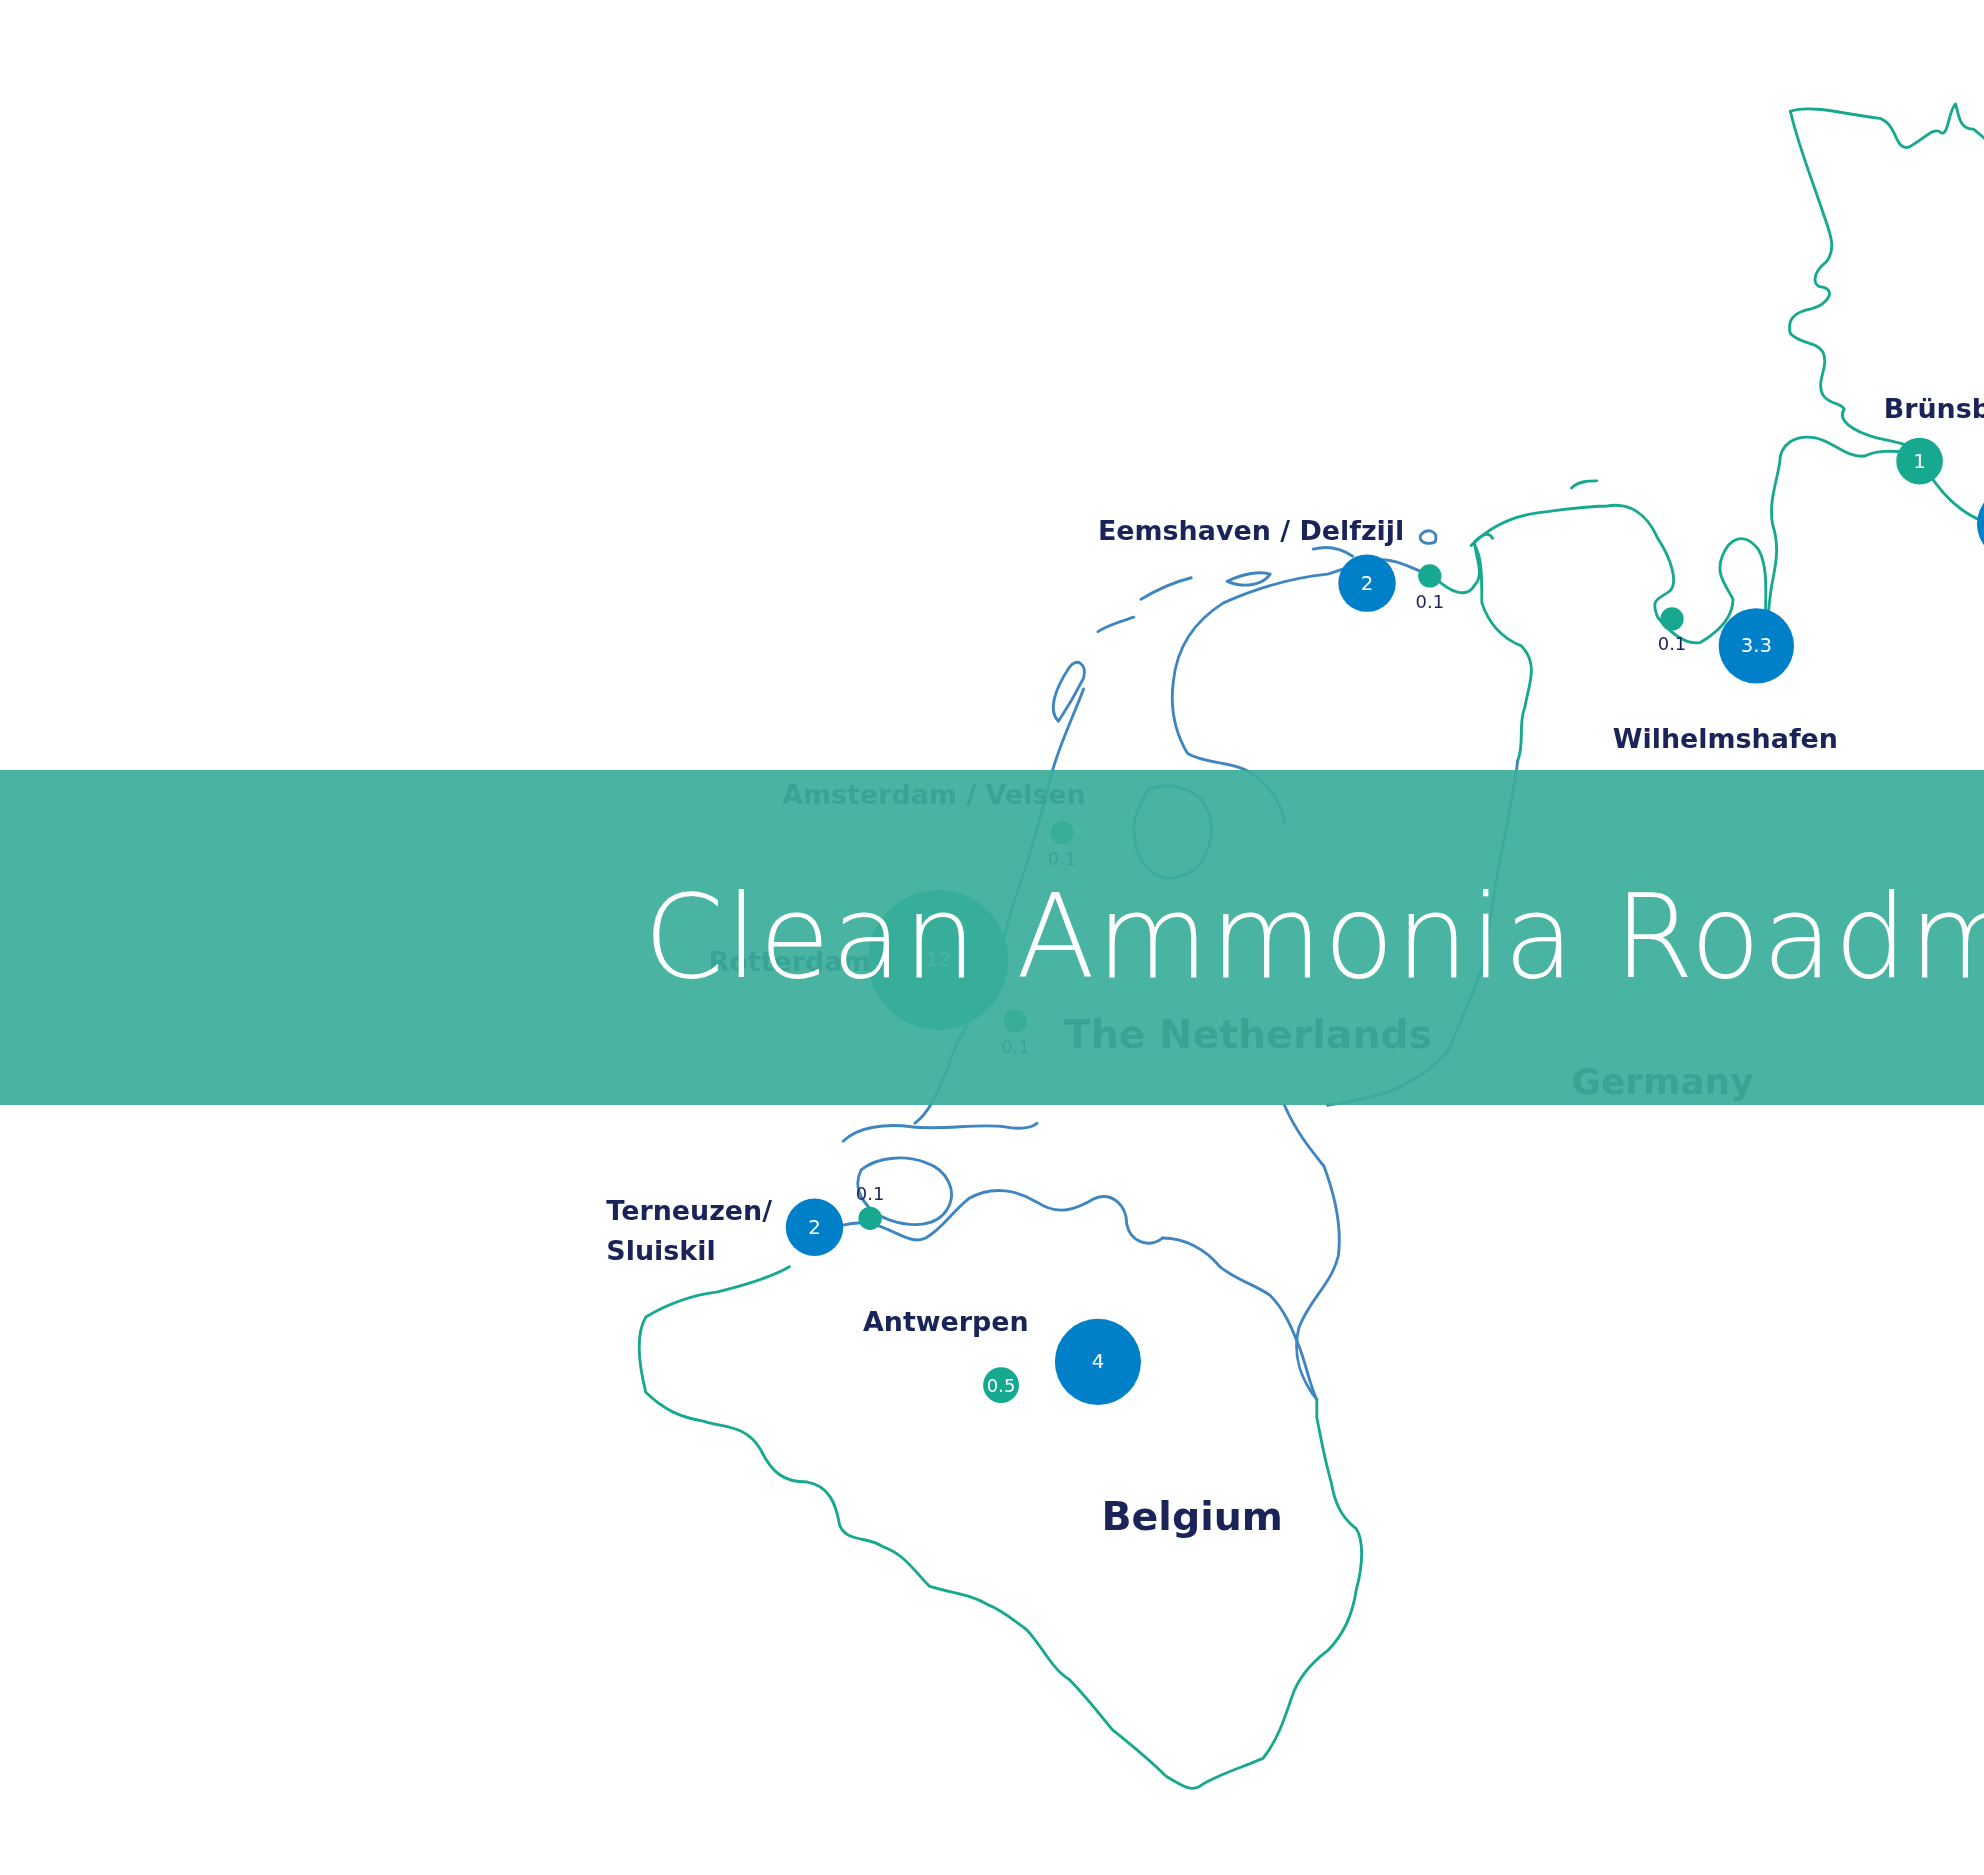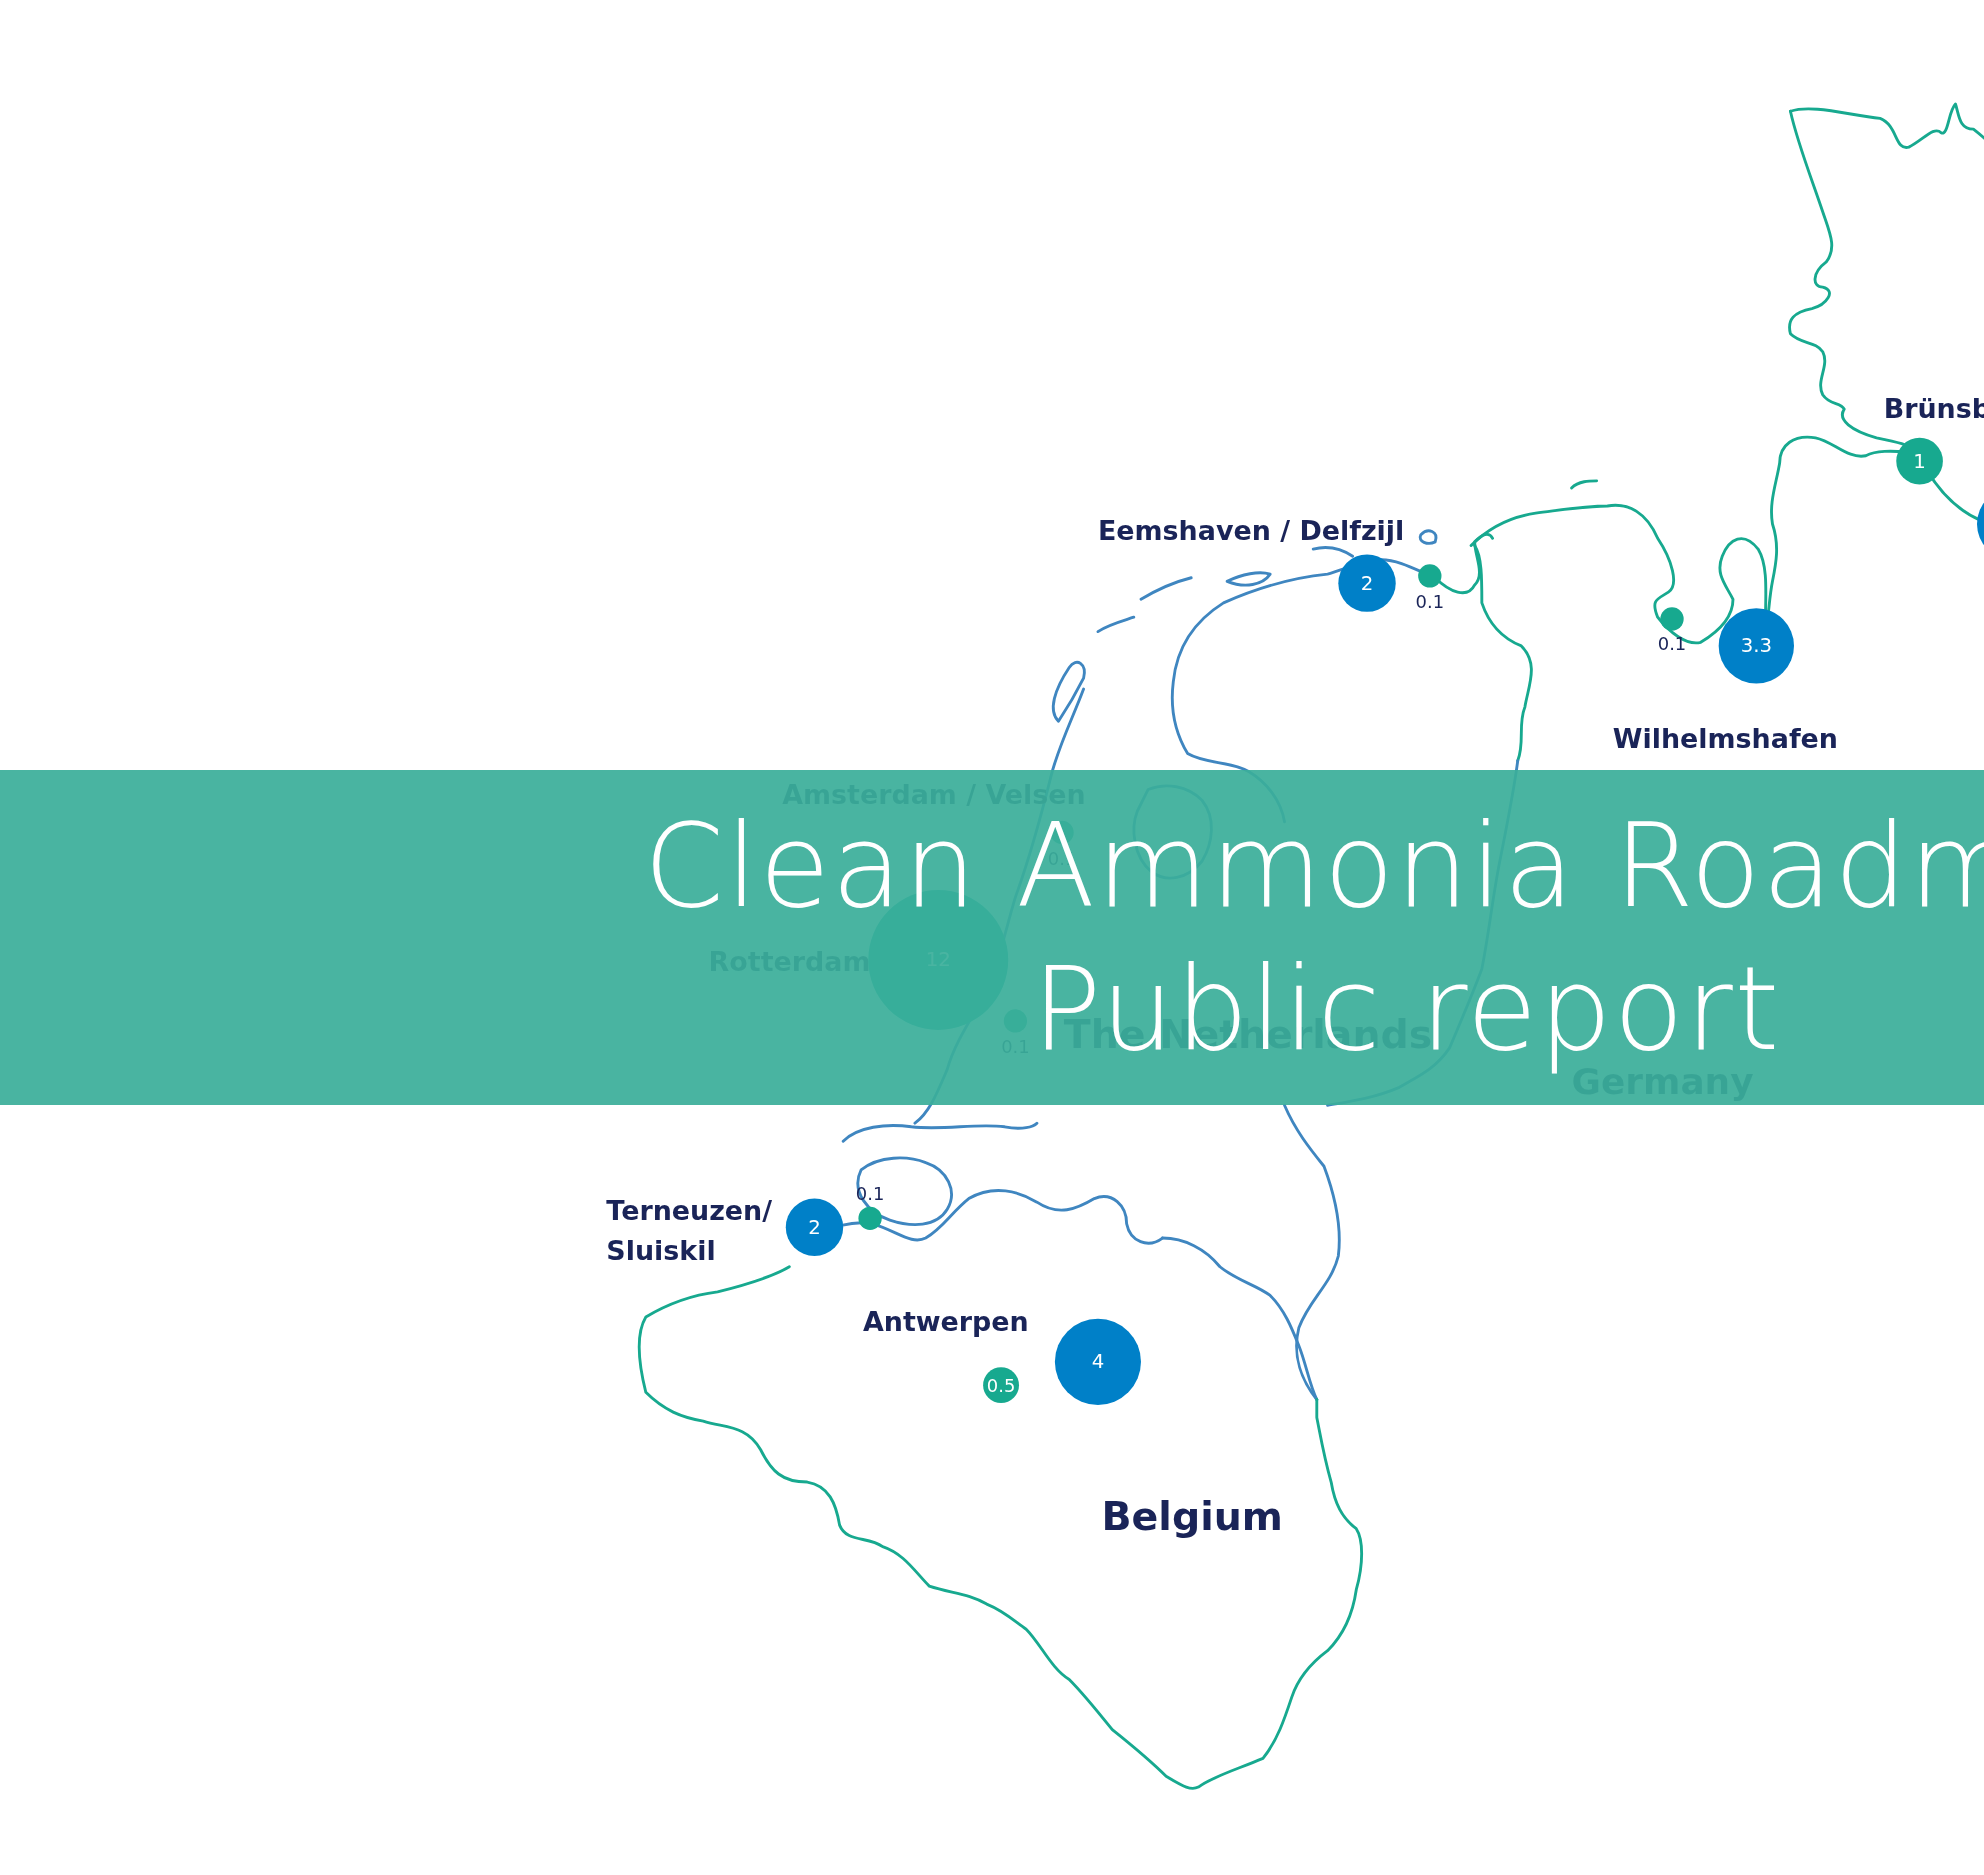--- a/index.html
+++ b/index.html
@@ -122,15 +122,14 @@
     </g>
     <g>
       <circle cx="612" cy="759" r="24" fill="#0080C8"></circle>
       <text class="val-in" x="612" y="759" font-size="11">4</text>
     </g>
   </svg>
 </div>
 
 <div id="banner">
   <div class="banner-line">Clean Ammonia Roadmap</div>
-  <div class="banner-line">Public report</div>
 </div>
 
 
 </body></html>

